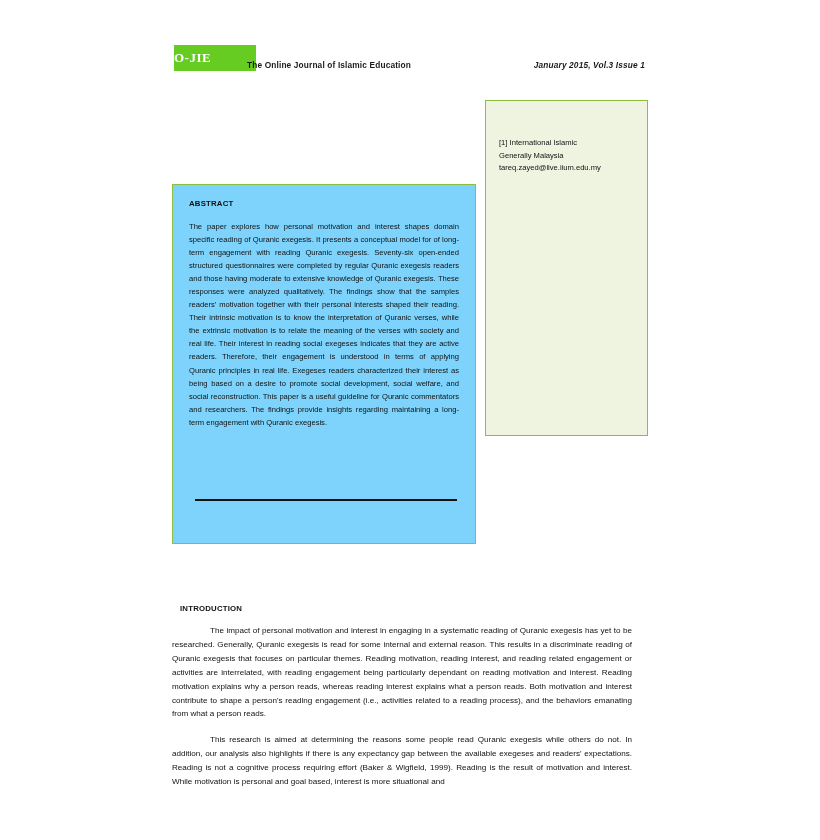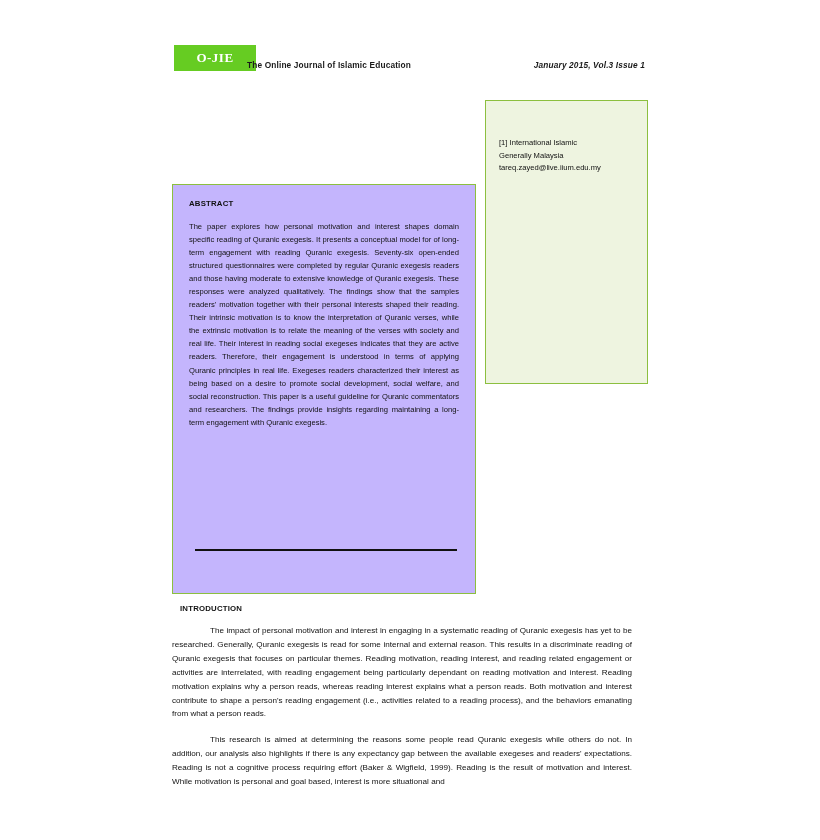--- a/index.html
+++ b/index.html
@@ -36,21 +36,20 @@
   }
   .logo {
     position: absolute;
     left: 11px;
     top: 13px;
     width: 82px;
     height: 26px;
     background: #66cc22;
     display: flex;
     align-items: center;
-    justify-content: center;
   }
   .logo span {
     color: #ffffff;
     font-size: 13px;
     letter-spacing: 0.5px;
     font-weight: bold;
     font-family: "Liberation Serif", serif;
   }
   .journal-name {
     position: absolute;
@@ -96,41 +95,41 @@
     font-size: 7.8px;
     color: #111;
   }
 
   
   .affil-box {
     position: absolute;
     left: 322px;
     top: 68px;
     width: 163px;
-    height: 284px;
+    height: 336px;
     border: 1.2px solid #8cbf3f;
     background: #eef4e0;
     box-sizing: border-box;
     padding: 36px 13px 10px 13px;
   }
   .affil-text {
     font-size: 7.6px;
     line-height: 1.65;
     color: #111;
   }
 
   
   .abstract-box {
     position: absolute;
     left: 9px;
     top: 152px;
     width: 304px;
-    height: 410px;
+    height: 360px;
     border: 1.2px solid #8cbf3f;
-    background: #c4b5fd;
+    background: #7dd3fc;
     box-sizing: border-box;
     padding: 14px 16px 10px 16px;
   }
   .abstract-label {
     font-size: 7.8px;
     font-weight: bold;
     color: #111;
     margin-bottom: 12px;
     letter-spacing: 0.2px;
   }

